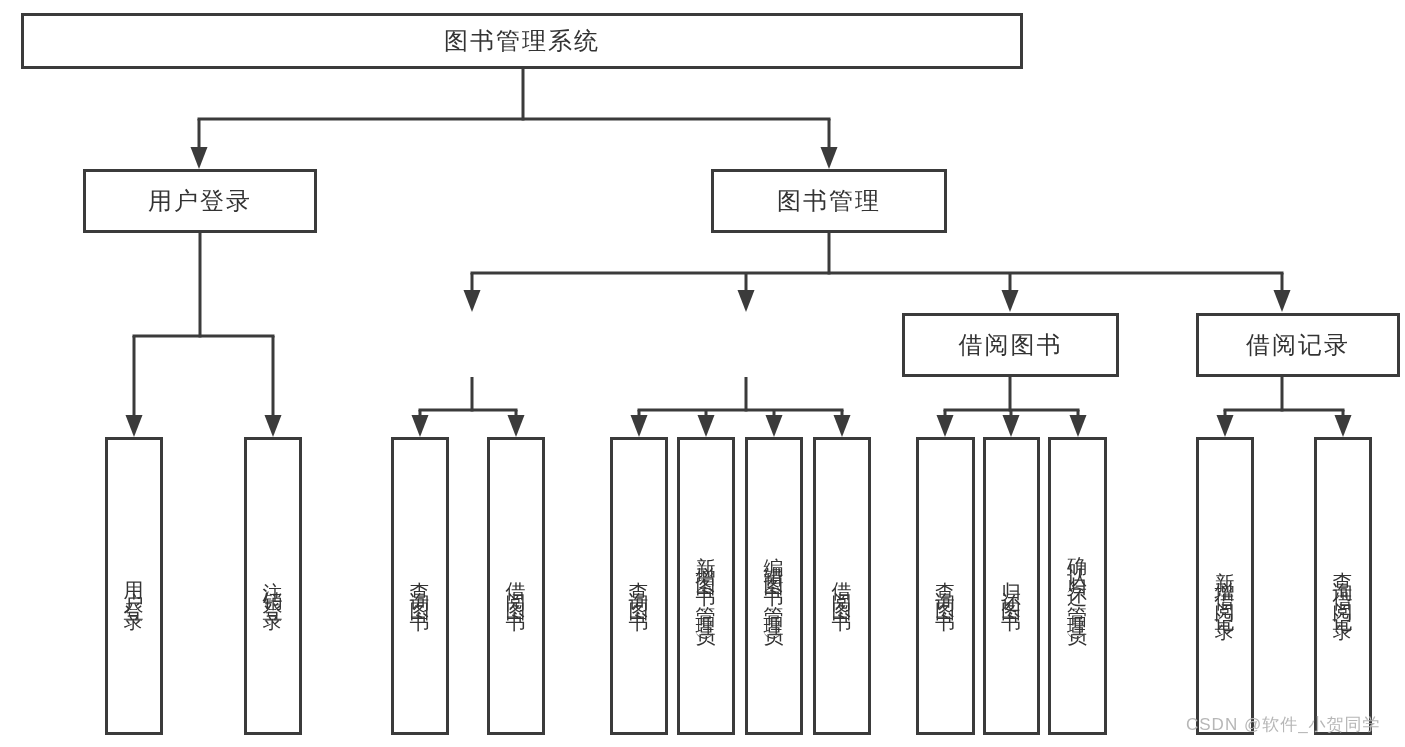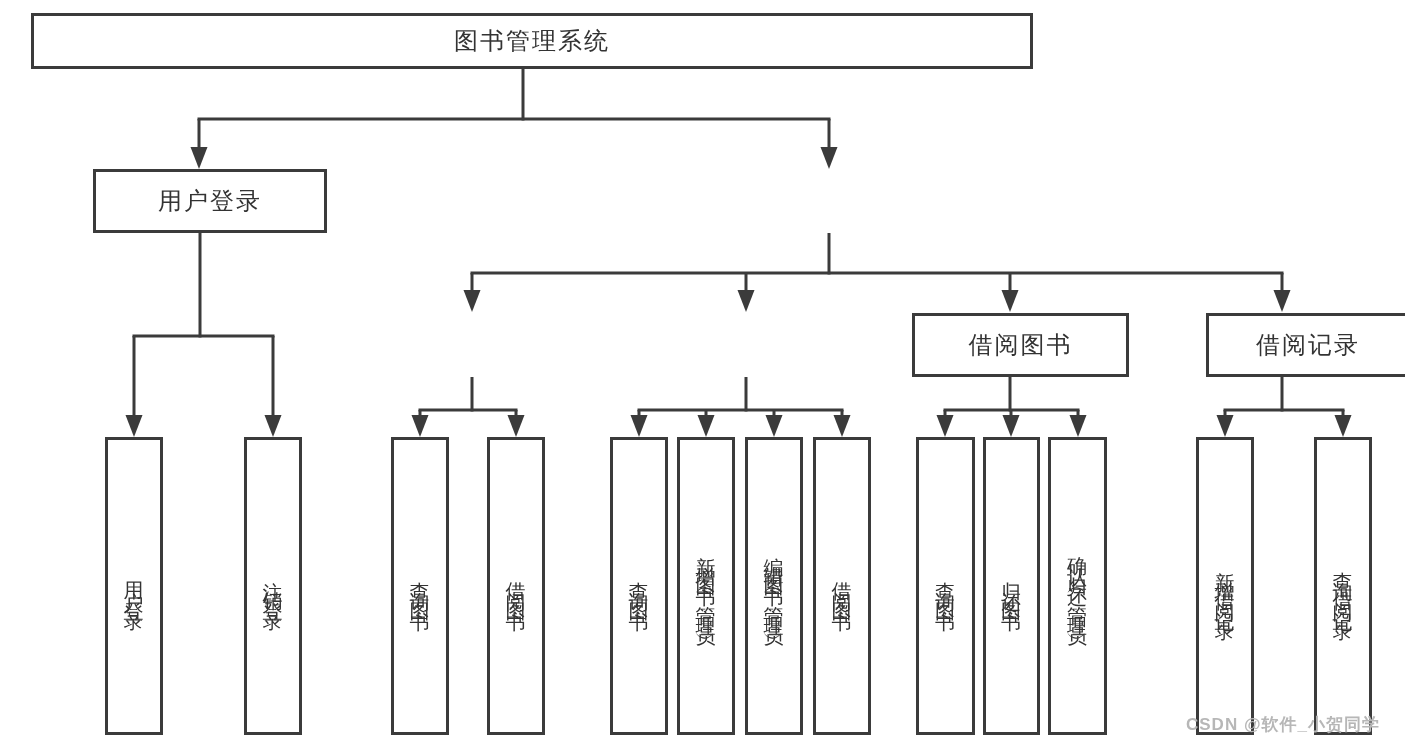--- a/index.html
+++ b/index.html
@@ -9,35 +9,35 @@
     --bg-color:#ffffff;
   }
   html,body{margin:0;padding:0;background:var(--bg-color);}
   .canvas{
     position:relative;width:1405px;height:747px;background:var(--bg-color);
     font-family:"Liberation Sans",sans-serif;color:var(--text-color);overflow:hidden;
   }
   .connectors{position:absolute;left:0;top:0;width:1405px;height:747px;}
   .hbox{
     position:absolute;box-sizing:border-box;border:3px solid var(--line-color);
-    background:#fff;display:flex;align-items:center;justify-content:center;margin-left:10px;
+    background:#fff;display:flex;align-items:center;justify-content:center;
   }
   .hbox span{font-size:24px;letter-spacing:2px;white-space:nowrap;}
   .vbox{
     position:absolute;box-sizing:border-box;border:3px solid var(--line-color);
     background:#fff;top:437px;width:58px;height:298px;
     display:flex;align-items:center;justify-content:center;
   }
   .vbox span{
     writing-mode:vertical-rl;text-orientation:mixed;
     font-size:20px;letter-spacing:10px;line-height:1;white-space:nowrap;
   }
   .watermark{
     position:absolute;left:1186px;top:713px;font-size:17px;letter-spacing:1px;
-    color:var(--watermark-color);white-space:nowrap;font-weight:bold;
+    color:var(--watermark-color);white-space:nowrap;
   }
 </style>
 </head>
 <body>
 
 <div class="canvas">
 
   <svg class="connectors" width="1405" height="747" viewBox="0 0 1405 747" xmlns="http://www.w3.org/2000/svg">
     <g stroke="#3b3b3b" stroke-width="3" fill="none">
 
@@ -104,20 +104,23 @@
     </g>
   </svg>
 
   <div class="hbox" style="left:21px;top:13px;width:1002px;height:56px">
     <span>图书管理系统</span>
   </div>
 
   <div class="hbox" style="left:83px;top:169px;width:234px;height:64px">
     <span>用户登录</span>
   </div>
+  <div class="hbox" style="left:711px;top:169px;width:236px;height:64px">
+    <span>图书管理</span>
+  </div>
 
   <div class="hbox" style="left:902px;top:313px;width:217px;height:64px">
     <span>借阅图书</span>
   </div>
   <div class="hbox" style="left:1196px;top:313px;width:204px;height:64px">
     <span>借阅记录</span>
   </div>
 
   <div class="vbox" style="left:105px">
     <span>用户登录</span>

